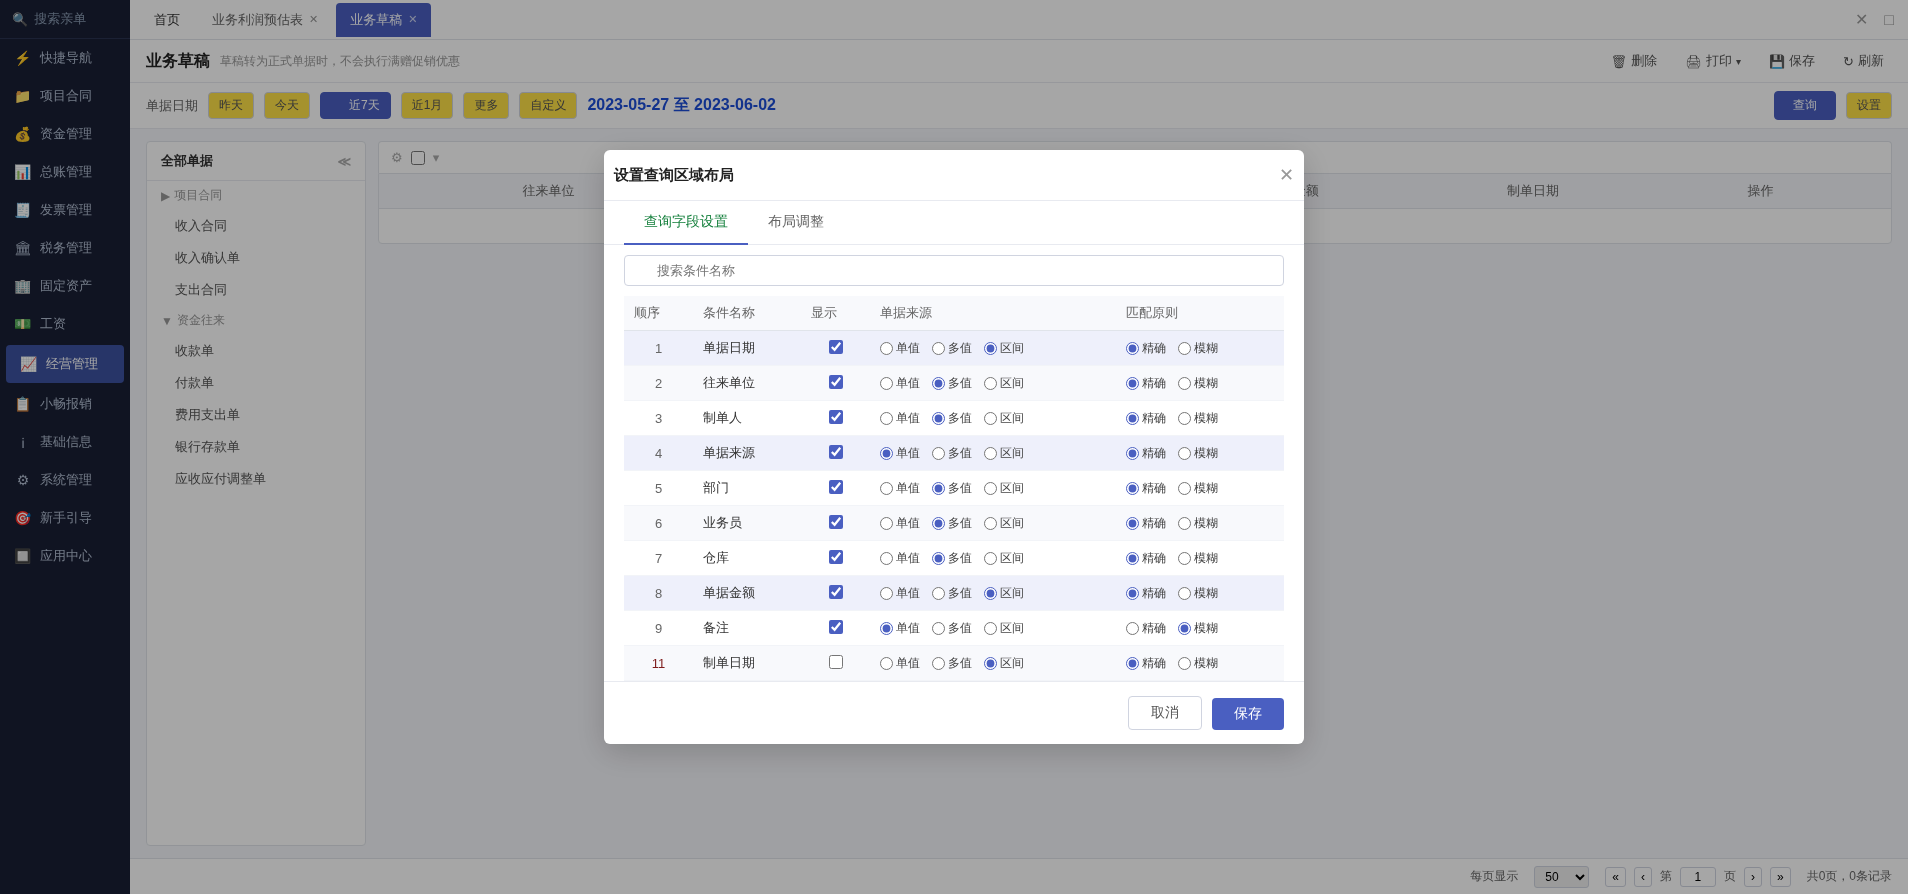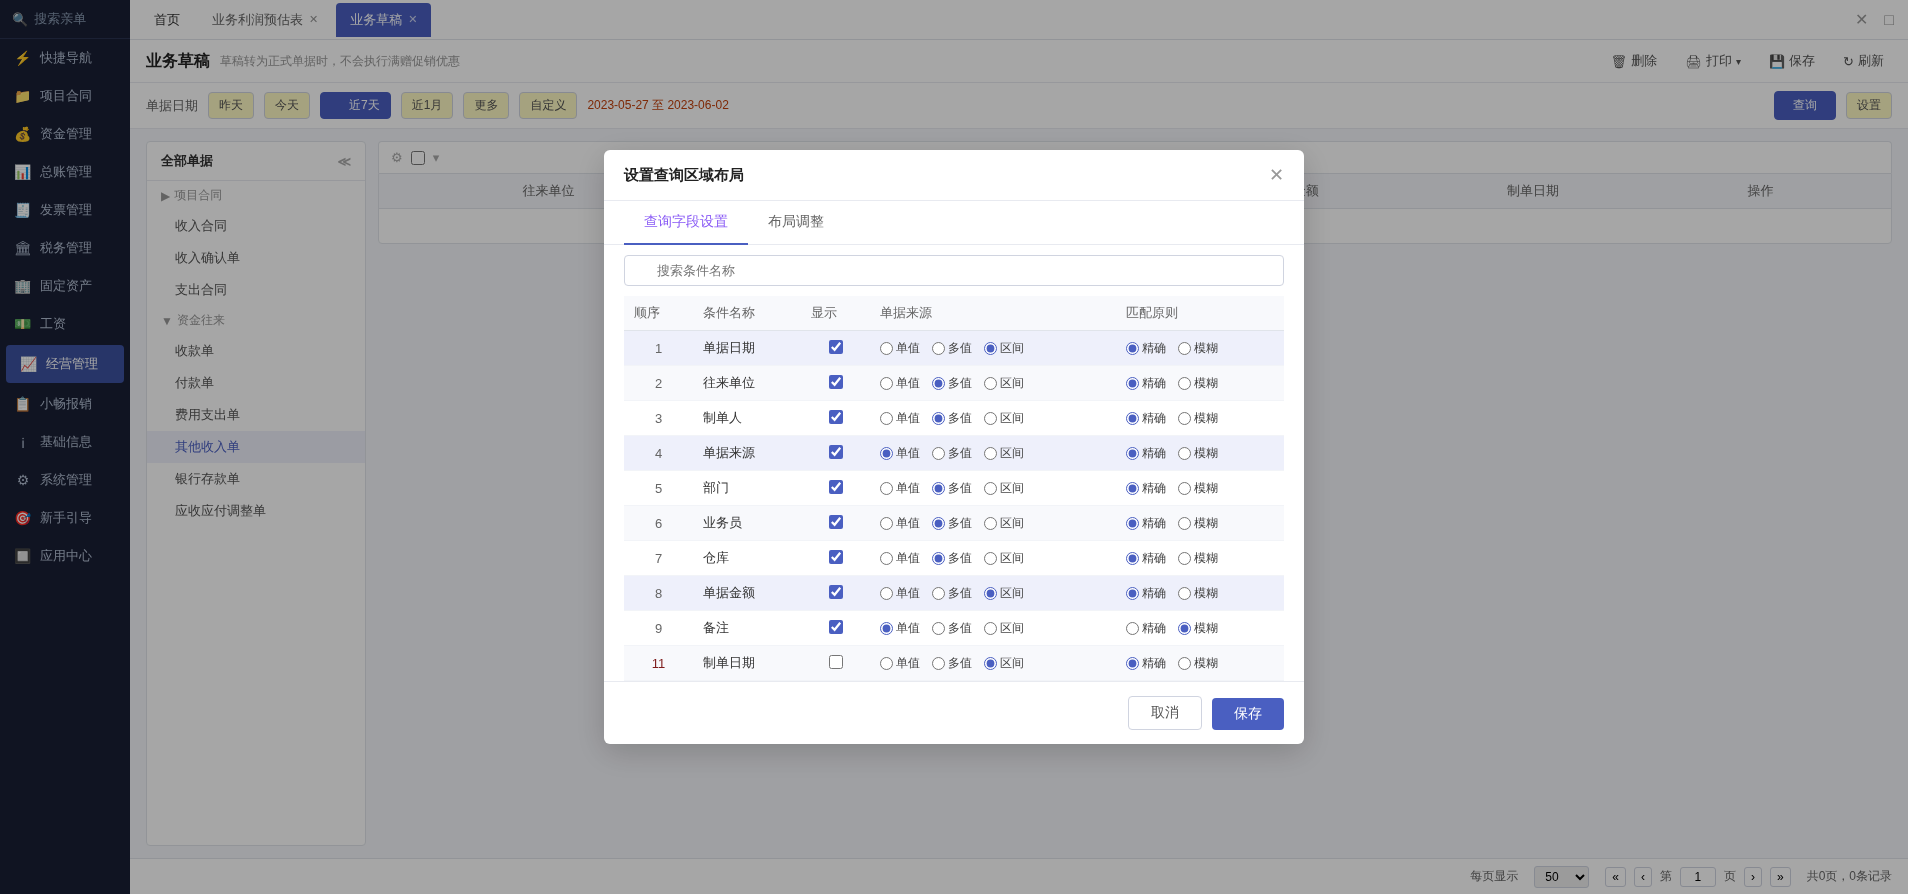--- a/index.html
+++ b/index.html
@@ -30,23 +30,23 @@
     .page-toolbar { background: #fff; padding: 8px 16px; display: flex; align-items: center; justify-content: space-between; border-bottom: 1px solid #e8eaf0; }
     .page-title-area { display: flex; align-items: center; gap: 10px; }
     .page-title { font-size: 16px; font-weight: bold; color: #222; }
     .page-subtitle { font-size: 12px; color: #999; text-align: right; }
     .toolbar-actions { display: flex; align-items: center; gap: 12px; }
     .toolbar-btn { display: flex; align-items: center; gap: 4px; font-size: 13px; color: #555; cursor: pointer; padding: 4px 8px; border-radius: 4px; }
 
     
     .filter-bar { background: #fff; padding: 8px 16px; display: flex; align-items: center; gap: 10px; border-bottom: 1px solid #e8eaf0; }
     .filter-label { font-size: 13px; color: #666; }
-    .filter-btn { padding: 4px 10px; border: 1px solid #d0d4e0; border-radius: 4px; font-size: 12px; cursor: pointer; background: #fef9c3; color: #555; }
+    .filter-btn { padding: 4px 10px; border: 1px solid #d0d4e0; border-radius: 4px; font-size: 12px; cursor: pointer; background: #fde047; color: #555; }
     .filter-btn.active { background: #4a5fc1; color: #fff; border-color: #4a5fc1; padding-left: 28px; }
-    .filter-date { font-size: 12px; color: #c2410c; }
+    .filter-date { font-size: 16px; color: #1d4ed8; font-weight: bold; }
     .filter-spacer { flex: 1; }
 
     
     .content-area { flex: 1; padding: 12px 16px; overflow: auto; position: relative; background: #f5f6fa; }
 
     
     .content-layout { display: flex; gap: 12px; height: 100%; }
     .left-panel { width: 220px; background: #fff; border-radius: 4px; border: 1px solid #e0e4ea; flex-shrink: 0; }
     .left-panel-header { padding: 10px 14px; font-weight: bold; color: #333; border-bottom: 1px solid #e8eaf0; display: flex; align-items: center; justify-content: space-between; }
     .left-panel-section { padding: 6px 14px; font-size: 12px; color: #999; display: flex; align-items: center; gap: 4px; cursor: pointer; }
@@ -67,27 +67,27 @@
     
     .status-bar { background: #fff; border-top: 1px solid #e0e4ea; padding: 6px 16px; display: flex; align-items: center; justify-content: flex-end; gap: 16px; font-size: 12px; color: #666; height: 36px; }
     .pagination-controls { display: flex; align-items: center; gap: 8px; }
 
     
     .empty-msg { padding: 40px; text-align: center; color: #999; font-size: 13px; }
 
     
     .modal-overlay { position: fixed; top: 0; left: 0; width: 100%; height: 100%; background: rgba(0,0,0,0.35); z-index: 100; display: flex; align-items: center; justify-content: center; }
     .modal { background: #fff; border-radius: 6px; width: 700px; max-height: 680px; display: flex; flex-direction: column; box-shadow: 0 8px 32px rgba(0,0,0,0.18); }
-    .modal-header { padding: 14px 20px; border-bottom: 1px solid #e8eaf0; display: flex; align-items: center; justify-content: space-between; }
+    .modal-header { padding: 14px 10px; border-bottom: 1px solid #e8eaf0; display: flex; align-items: center; justify-content: space-between; }
     .modal-title { font-size: 15px; font-weight: bold; color: #222; }
     .modal-close { cursor: pointer; color: #999; font-size: 18px; }
     .modal-body { flex: 1; padding: 0; overflow: hidden; display: flex; flex-direction: column; }
     .modal-tabs { display: flex; border-bottom: 1px solid #e8eaf0; padding: 0 20px; }
     .modal-tab { padding: 12px 20px; font-size: 14px; color: #666; cursor: pointer; border-bottom: 2px solid transparent; margin-bottom: -1px; }
-    .modal-tab.active { color: #8b5cf6; border-bottom-color: #4a5fc1; font-weight: 500; }
+    .modal-tab.active { color: #15803d; border-bottom-color: #4a5fc1; font-weight: 500; }
     .modal-search { padding: 10px 20px; }
     .modal-search-input { width: 100%; padding: 7px 12px 7px 32px; border: 1px solid #d0d4e0; border-radius: 4px; font-size: 13px; color: #333; position: relative; }
     .search-wrapper { position: relative; }
     .search-wrapper .search-icon-inner { position: absolute; left: 10px; top: 50%; transform: translateY(-50%); color: #aaa; font-size: 14px; }
     .modal-table-container { flex: 1; overflow-y: auto; padding: 0 20px; }
     .modal-table { width: 100%; border-collapse: collapse; font-size: 13px; }
     .modal-table th { padding: 8px 10px; text-align: left; color: #666; font-weight: normal; border-bottom: 1px solid #e0e4ea; background: #f8f9fc; position: sticky; top: 0; z-index: 1; }
     .modal-table td { padding: 8px 10px; border-bottom: 1px solid #f2f4f8; }
     .modal-table tr:nth-child(even) td { background: #f8f9fc; }
     .modal-table tr:nth-child(odd) td { background: #fff; }
@@ -252,21 +252,20 @@
           <div class="left-panel-sub">收入合同</div>
           <div class="left-panel-sub">收入确认单</div>
           <div class="left-panel-sub">支出合同</div>
           <div class="left-panel-section">
             <span>▼</span>
             <span>资金往来</span>
           </div>
           <div class="left-panel-sub">收款单</div>
           <div class="left-panel-sub">付款单</div>
           <div class="left-panel-sub">费用支出单</div>
-          <div class="left-panel-sub active">其他收入单</div>
           <div class="left-panel-sub">银行存款单</div>
           <div class="left-panel-sub">应收应付调整单</div>
         </div>
 
         <div class="right-content">
           <div class="table-toolbar">
             <span style="color:#aaa;">⚙</span>
             <input type="checkbox" style="">
             <span style="color:#aaa;cursor:pointer;">▾</span>
           </div>

